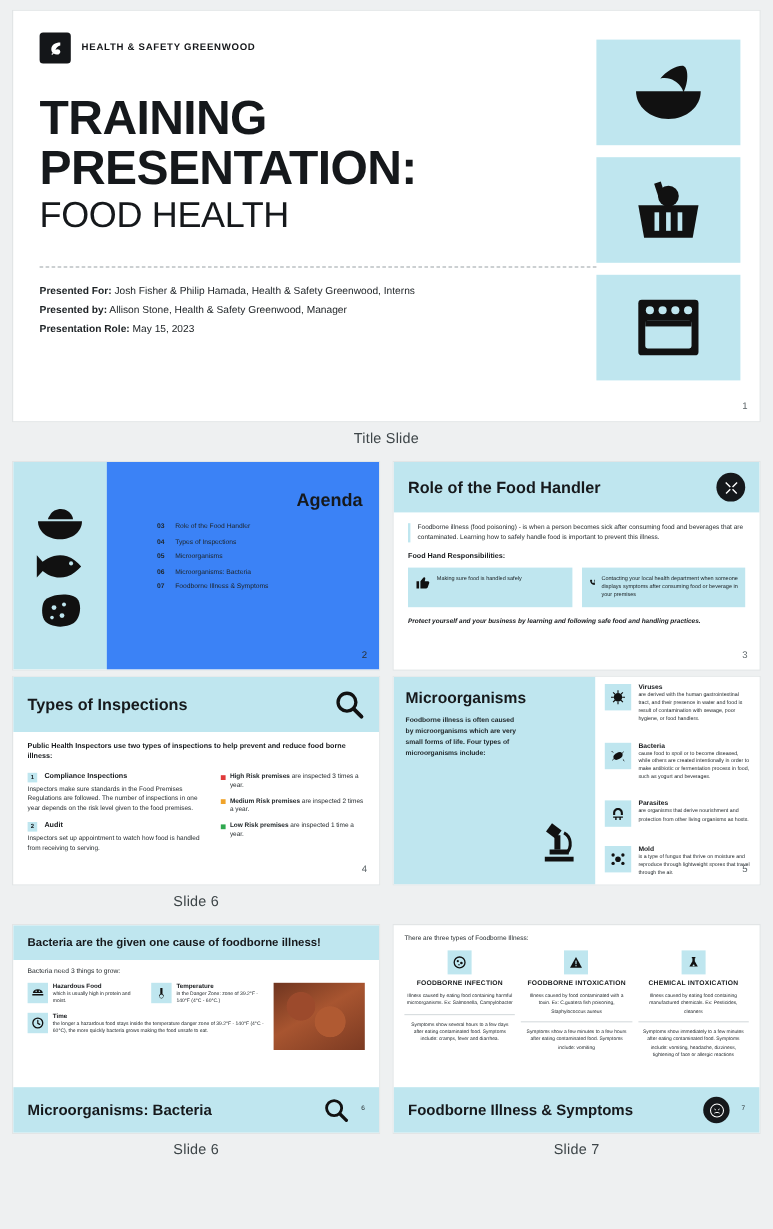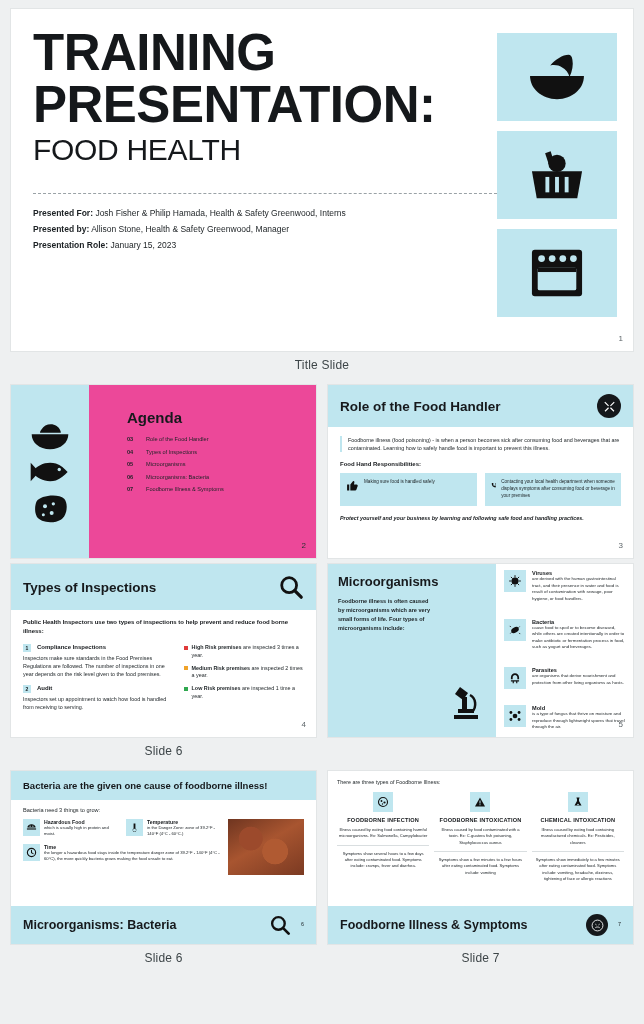--- a/index.html
+++ b/index.html
@@ -44,21 +44,21 @@
   }
   .ts-left { flex: 1 1 auto; display: flex; flex-direction: column; }
   .ts-right { width: 120px; display: flex; flex-direction: column; gap: 10px; padding-top: 6px; }
   .logo-row { display: flex; align-items: center; gap: 9px; margin-bottom: 26px; }
   .logo-mark {
     width: 26px; height: 26px; background: #141619; border-radius: 3px;
     display: flex; align-items: center; justify-content: center;
   }
   .logo-text { font-size: 8px; font-weight: bold; letter-spacing: .6px; line-height: 1.35; color: #141619; }
   .big-title {
-    font-size: 51px; font-weight: bold; line-height: 1.02; color: #15181b;
+    font-size: 40px; font-weight: bold; line-height: 1.02; color: #15181b;
     letter-spacing: -0.5px; margin: 0;
   }
   .big-title .line2 { display: block; }
   .sub-title {
     font-size: 30px; font-weight: normal; line-height: 1.12; color: #15181b; margin-top: 2px;
     letter-spacing: -0.3px;
   }
   .dashline {
     border-top: 1px dashed #9aa2a6;
     margin: 26px 0 14px 0;
@@ -76,21 +76,21 @@
   
   .sm { height: 175px; }
   .hd {
     font-size: 13.5px; font-weight: bold; color: #16191c;
   }
   .tiny { font-size: 5.4px; line-height: 1.45; color: #1d2326; }
 
   
   .s2 { display: flex; height: 100%; }
   .s2-left { width: 78px; background: #bfe6ef; display: flex; flex-direction: column; align-items: center; justify-content: center; gap: 8px; }
-  .s2-right { flex: 1; background: #ec4899; padding: 16px 14px 10px 4px; }
+  .s2-right { flex: 1; background: #3b82f6; padding: 16px 14px 10px 4px; text-align: right; }
   .agenda-title { font-size: 15px; font-weight: bold; color: #16191c; margin: 8px 0 10px 34px; }
   .agenda-item { display: flex; gap: 9px; font-size: 5.6px; color: #1d2326; margin: 0 0 6.5px 34px; align-items: baseline; }
   .agenda-num { font-weight: bold; width: 10px; }
 
   
   .s3-head { background: #bfe6ef; display: flex; align-items: center; justify-content: space-between; padding: 9px 12px; }
   .s3-badge { width: 24px; height: 24px; border-radius: 50%; background: #15181b; display: flex; align-items: center; justify-content: center; }
   .s3-body { padding: 9px 12px; }
   .s3-para { font-size: 5.4px; line-height: 1.5; color: #1d2326; border-left: 2px solid #bfe6ef; padding-left: 6px; }
   .s3-sub { font-size: 6px; font-weight: bold; margin: 9px 0 6px 0; color: #16191c; }
@@ -157,40 +157,49 @@
   .circ-dark { width: 22px; height: 22px; border-radius: 50%; background: #15181b; display: flex; align-items: center; justify-content: center; }
 </style>
 </head>
 <body>
 
 <div class="deck">
 
   <div class="slide-wrap">
     <div class="slide title-slide">
       <div class="ts-left">
+        <div class="logo-row">
+          <div class="logo-mark">
+            <svg width="15" height="15" viewBox="0 0 24 24" aria-hidden="true">
+                <path fill="#bfe6ef" d="M5 3h14v18H5z" opacity="0"></path>
+                <path fill="#ffffff" d="M18 4c-7 0-12 3.5-12 9 0 2 .7 3.6 1.9 4.8L6 19.3 7.2 20.5l1.9-1.9c1.2.9 2.7 1.4 4.4 1.4 3.2 0 4.9-2.4 4.5-4.6-.3-1.6-1.8-2.6-3.6-2.6-1.3 0-2.3.5-2.9 1.2C12.9 10.5 15 8.5 18 8V4z"></path>
+              </svg>
+          </div>
+          <div class="logo-text">HEALTH &amp; SAFETY GREENWOOD</div>
+        </div>
 
         <h1 class="big-title">
           <span>TRAINING</span>
           <span class="line2">PRESENTATION:</span>
         </h1>
         <div class="sub-title">FOOD HEALTH</div>
 
         <div class="dashline"></div>
 
         <div class="meta-line">
           <b>Presented For:</b>
           <span>Josh Fisher &amp; Philip Hamada, Health &amp; Safety Greenwood, Interns</span>
         </div>
         <div class="meta-line">
           <b>Presented by:</b>
           <span>Allison Stone, Health &amp; Safety Greenwood, Manager</span>
         </div>
         <div class="meta-line">
           <b>Presentation Role:</b>
-          <span>January 15, 2023</span>
+          <span>May 15, 2023</span>
         </div>
       </div>
 
       <div class="ts-right">
         <div class="icon-box">
           <svg width="62" height="52" viewBox="0 0 64 54" aria-hidden="true">
             <path fill="#111" d="M44 4c-6 0-14 5-19 11 5-1 9 0 12 2 4 2 7 6 8 10 3-6 4-13 3-18-.4-3-2-5-4-5z"></path>
             <path fill="#111" d="M4 26h56c0 13-12 24-28 24S4 39 4 26z"></path>
           </svg>
         </div>

